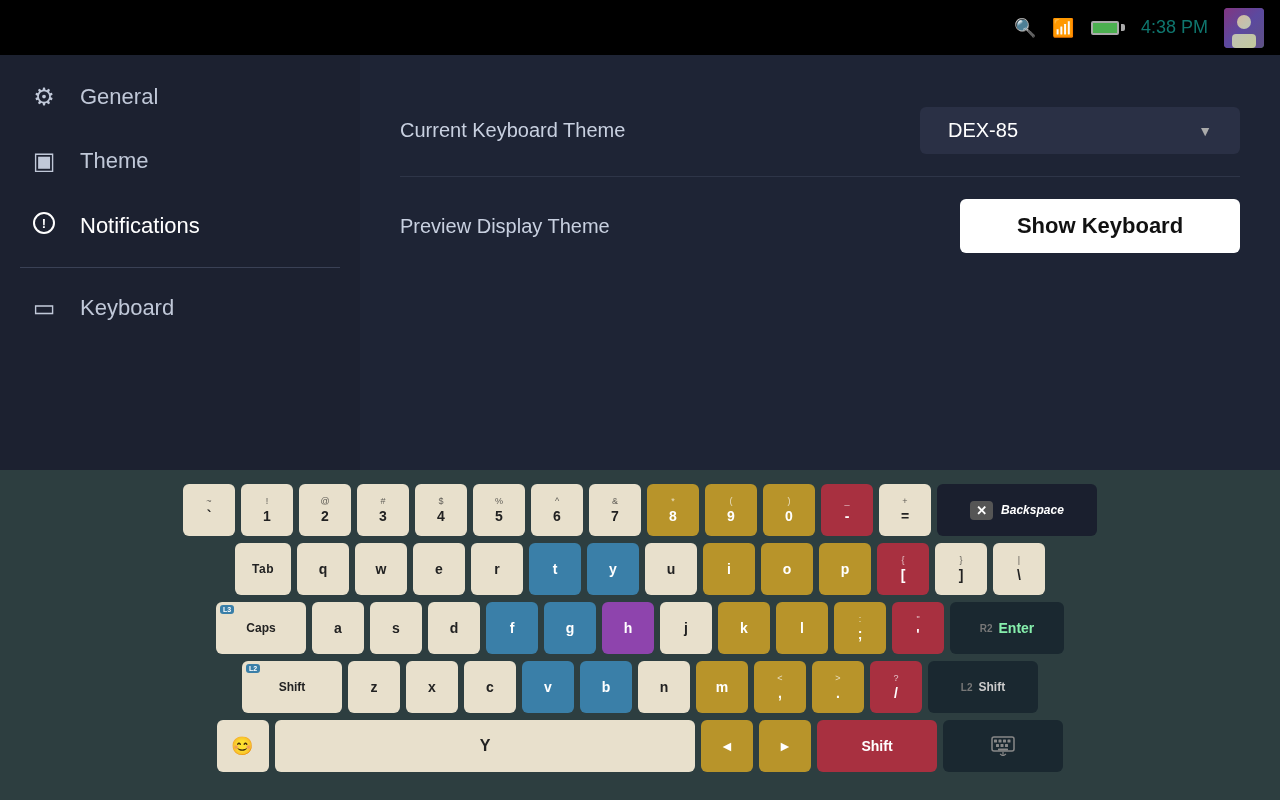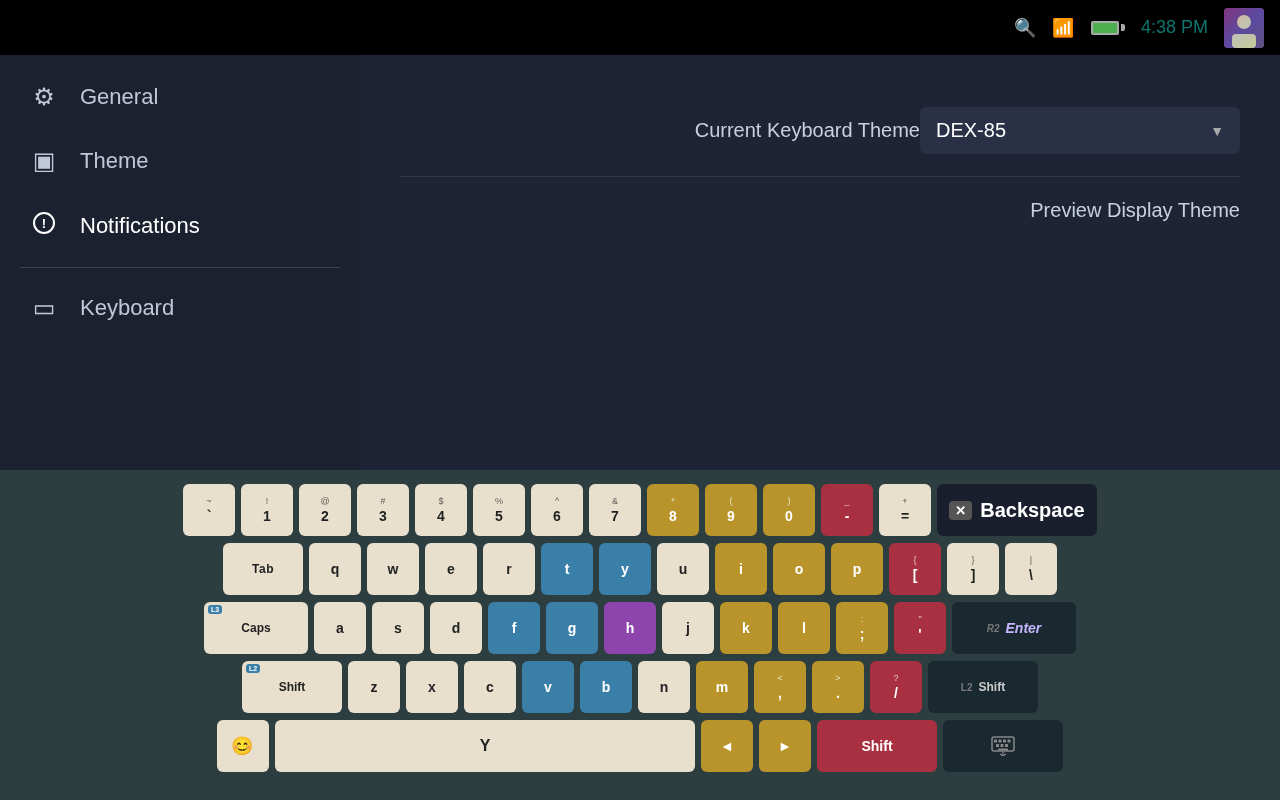--- a/index.html
+++ b/index.html
@@ -109,40 +109,40 @@
     .page-title {
       font-size: 34px;
       font-weight: 700;
       color: #fff;
       margin-bottom: 30px;
     }
 
     .settings-row {
       display: flex;
       align-items: center;
-      justify-content: flex-end;
+      justify-content: space-between;
       padding: 22px 0;
       border-top: 1px solid #2e3548;
     }
     .settings-row:first-of-type {
       border-top: none;
     }
     .row-label {
       font-size: 20px;
       color: #c8d0e0;
     }
     .dropdown-control {
       display: flex;
       align-items: center;
       gap: 12px;
       background: #2a3045;
       border: none;
       color: #fff;
       font-size: 20px;
-      padding: 12px 16px;
+      padding: 12px 28px;
       border-radius: 6px;
       cursor: pointer;
       min-width: 320px;
       justify-content: space-between;
     }
     .dropdown-arrow {
       font-size: 14px;
       color: #aaa;
     }
 
@@ -239,25 +239,25 @@
       padding: 1px 3px;
       border-radius: 3px;
     }
 
     .badge-blue {
       background: #3a7fa8;
     }
 
     
     .w-1 { width: 52px; }
-    .w-tab { width: 80px; }
-    .w-caps { width: 104px; }
+    .w-tab { width: 56px; }
+    .w-caps { width: 90px; }
     .w-shift { width: 100px; }
     .w-rshift { width: 110px; }
-    .w-enter { width: 124px; font-style: italic; }
+    .w-enter { width: 114px; }
     .w-backspace { width: 160px; }
     .key-row-label { font-size: 12px; letter-spacing: 0.5px; }
   </style>
 </head>
 <body>
 
 <div class="top-bar">
   <span class="top-bar-icon">🔍</span>
   <span class="top-bar-icon">📶</span>
   <div class="battery-icon">
@@ -314,20 +314,21 @@
     <div class="settings-row">
       <span class="row-label">Current Keyboard Theme</span>
       <button class="dropdown-control">
         <span>DEX-85</span>
         <span class="dropdown-arrow">▼</span>
       </button>
     </div>
 
     <div class="settings-row">
       <span class="row-label">Preview Display Theme</span>
+      <button class="show-keyboard-btn">Show Keyboard</button>
     </div>
   </div>
 </div>
 
 <div class="keyboard-area">
 
   <div class="kb-row">
     <div class="key key-cream w-1">
       <span class="key-top">~</span>
       <span class="key-main">`</span>
@@ -375,21 +376,21 @@
     <div class="key key-red w-1">
       <span class="key-top">_</span>
       <span class="key-main">-</span>
     </div>
     <div class="key key-cream w-1">
       <span class="key-top">+</span>
       <span class="key-main">=</span>
     </div>
     <div class="key key-backspace w-backspace" style="flex-direction: row; gap: 8px; justify-content: center;">
       <span style="background:#555;color:#fff;border-radius:4px;padding:2px 6px;font-size:13px;">✕</span>
-      <span style="font-size:20px;">Backspace</span>
+      <span style="font-size:12px;font-style:italic;">Backspace</span>
     </div>
   </div>
 
   <div class="kb-row">
     <div class="key key-cream w-tab">
       <span class="key-main key-row-label">Tab</span>
     </div>
     <div class="key key-cream w-1">
         <span class="key-main">q</span>
       </div>
@@ -469,21 +470,21 @@
     <div class="key key-gold w-1">
       <span class="key-top">:</span>
       <span class="key-main">;</span>
     </div>
     <div class="key key-red w-1">
       <span class="key-top">"</span>
       <span class="key-main">'</span>
     </div>
     <div class="key key-dark w-enter" style="flex-direction:row; gap:6px; justify-content:center;">
       <span style="font-size:10px;color:#777;">R2</span>
-      <span class="key-main" style="color:#c4b5fd;text-align:center;">Enter</span>
+      <span class="key-main" style="color:#86efac;text-align:center;">Enter</span>
     </div>
   </div>
 
   <div class="kb-row">
     <div class="key key-cream w-shift" style="flex-direction:row; gap:6px;">
       <span class="key-main" style="font-size:12px;">Shift</span>
       <span class="badge badge-blue">L2</span>
     </div>
     <div class="key key-cream w-1">
         <span class="key-main">z</span>

